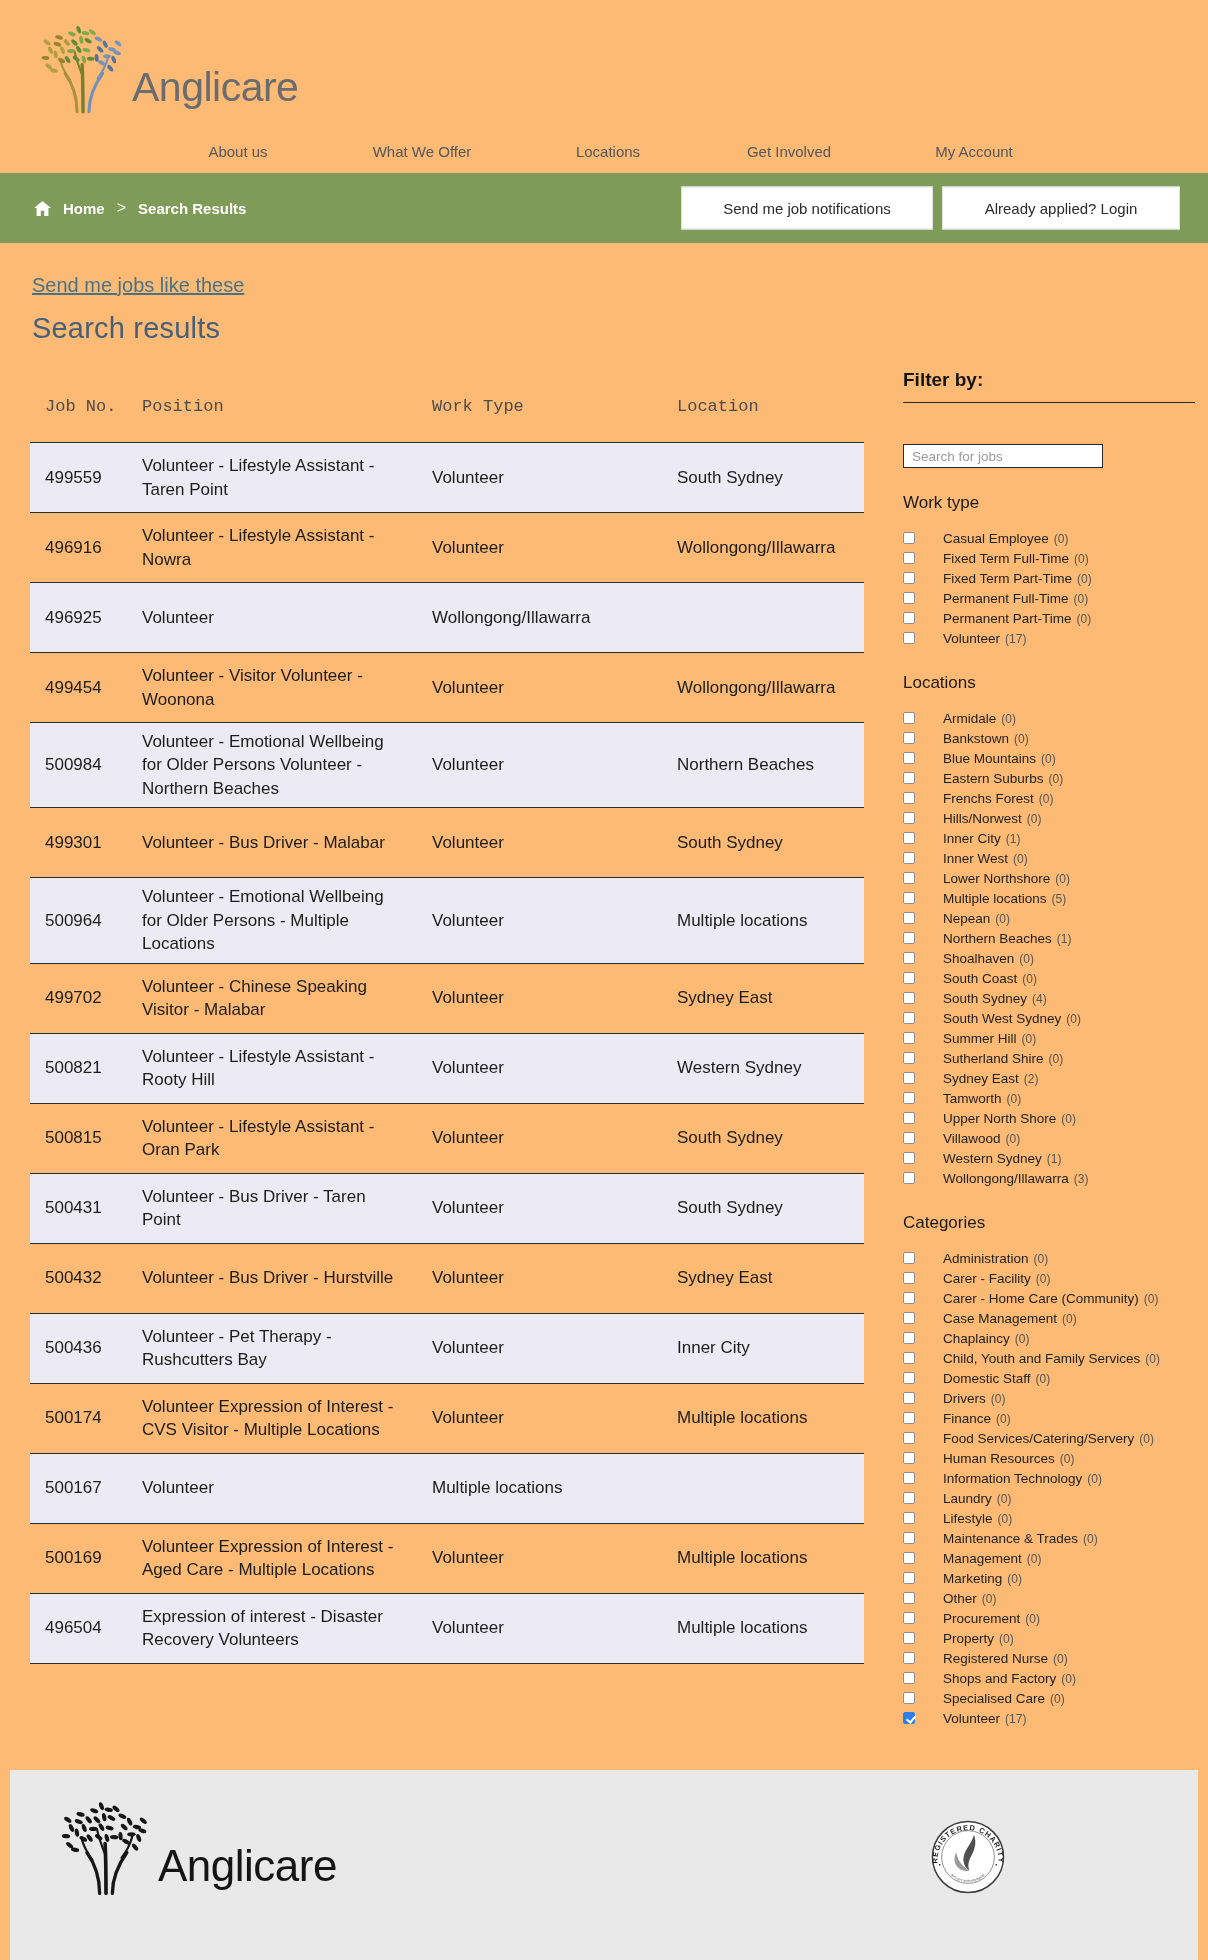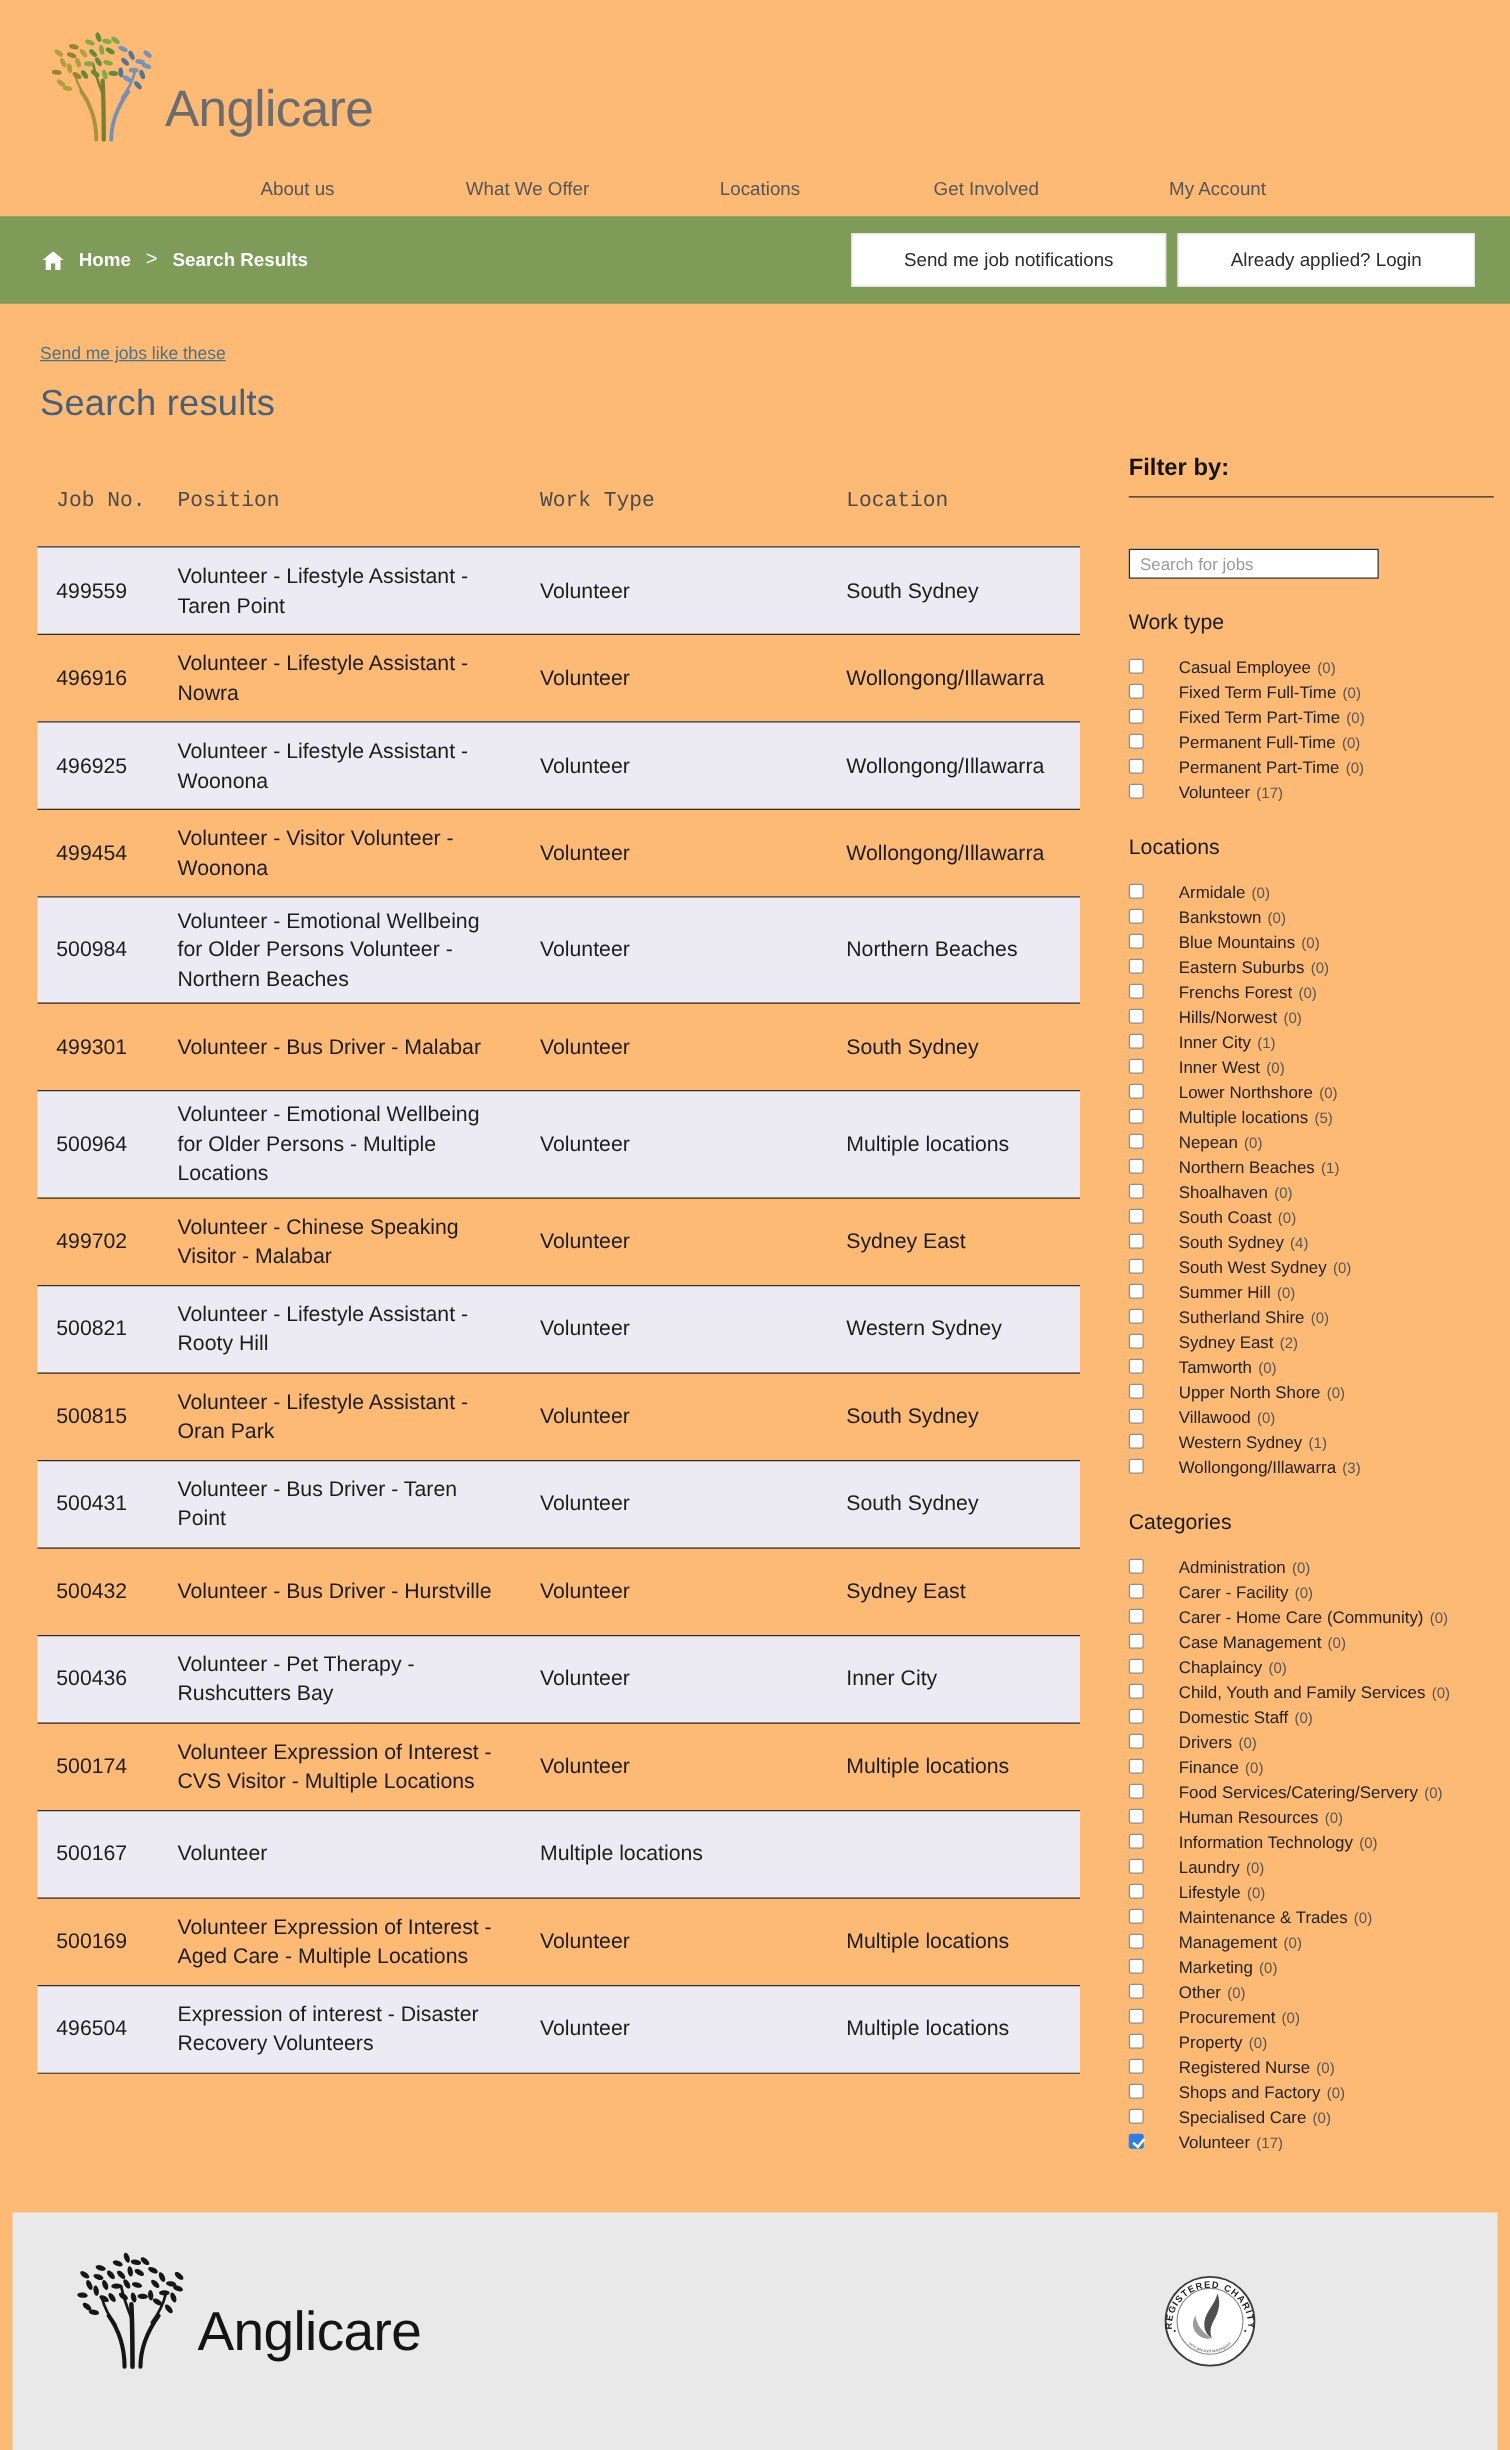--- a/index.html
+++ b/index.html
@@ -26,21 +26,21 @@
   .crumbs{margin-left:34px;display:flex;align-items:center;color:#fff;font-size:15px;font-weight:bold;gap:12px;}
   .crumbs .home-ic{display:flex;align-items:center;}
   .crumb-sep{font-weight:normal;font-size:16px;opacity:.95;}
   .bar-buttons{position:absolute;right:28px;top:50%;transform:translateY(-50%);display:flex;gap:9px;}
   .bar-btn{background:#fff;border:1px solid #e0e0e0;height:43px;font-size:15px;color:#2b2b2b;
            display:flex;align-items:center;justify-content:center;cursor:pointer;font-family:inherit;}
   .btn-login{width:238px;} .btn-notify{width:252px;}
 
   
   .content{flex:1 1 auto;position:relative;padding-bottom:40px;}
-  .jobs-link{display:inline-block;margin:31px 0 0 32px;font-size:14px;color:var(--link);text-decoration:underline;cursor:pointer;}
+  .jobs-link{display:inline-block;margin:31px 0 0 32px;font-size:20px;color:var(--link);text-decoration:underline;cursor:pointer;}
   .page-title{margin:15px 0 0 32px;font-size:29px;font-weight:normal;color:var(--heading);letter-spacing:.2px;}
   .main-row{display:flex;margin-top:18px;align-items:flex-start;}
 
   
   .results{margin-left:30px;width:834px;padding-top:34px;}
   .grid-cols{display:grid;grid-template-columns:100px 290px 245px 1fr;}
   .thead{font-size:17px;color:#4b4b4b;padding-bottom:26px;font-family:Liberation Mono, monospace;}
   .c1{padding-left:15px;} .c2{padding-left:12px;padding-right:18px;} .c3{padding-left:12px;} .c4{padding-left:12px;}
   .jobs-list{border-bottom:1px solid var(--border-dark);}
   .job-row{border-top:1px solid var(--border-dark);align-items:center;min-height:70px;
@@ -184,21 +184,20 @@
 
             <div class="job-row grid-cols">
               <div class="c1">496916</div>
               <div class="c2">Volunteer - Lifestyle Assistant - Nowra</div>
               <div class="c3">Volunteer</div>
               <div class="c4">Wollongong/Illawarra</div>
             </div>
 
             <div class="job-row grid-cols">
               <div class="c1">496925</div>
-              <div class="c2">Volunteer - Lifestyle Assistant - Woonona</div>
               <div class="c3">Volunteer</div>
               <div class="c4">Wollongong/Illawarra</div>
             </div>
 
             <div class="job-row grid-cols">
               <div class="c1">499454</div>
               <div class="c2">Volunteer - Visitor Volunteer - Woonona</div>
               <div class="c3">Volunteer</div>
               <div class="c4">Wollongong/Illawarra</div>
             </div>

